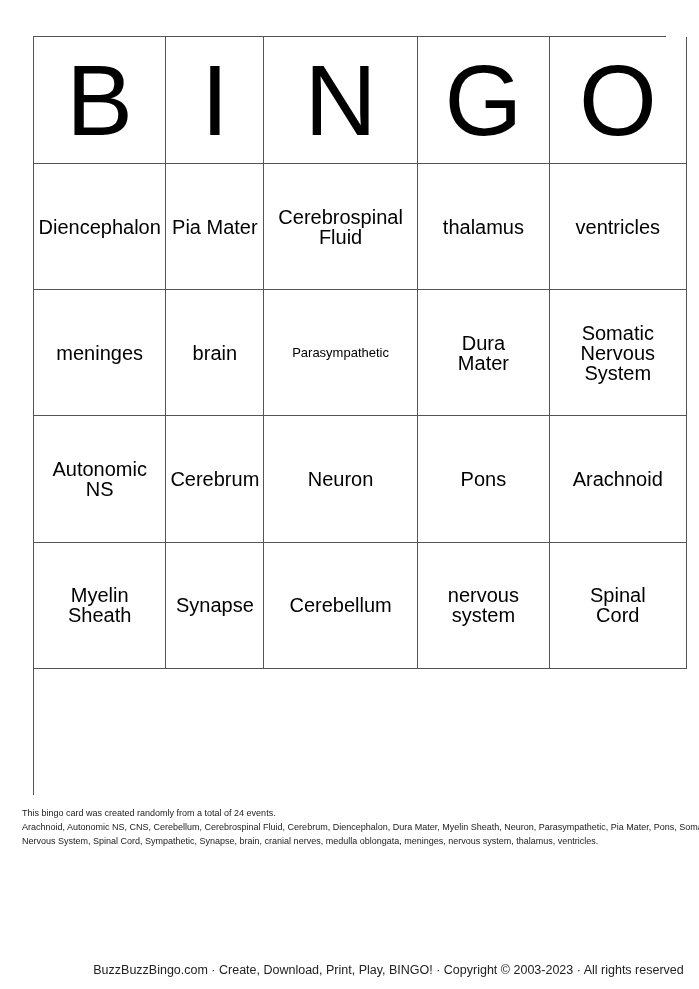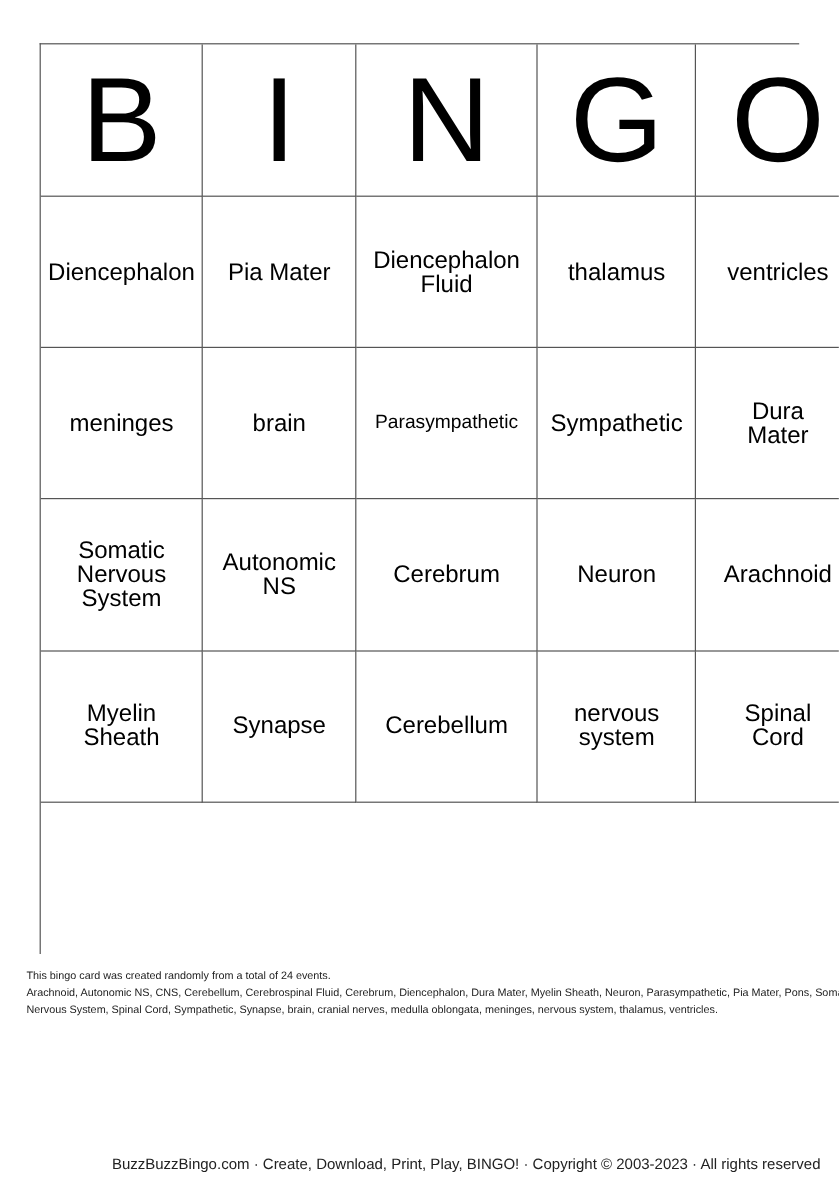--- a/index.html
+++ b/index.html
@@ -2,52 +2,52 @@
 <html><head>
 <meta charset="utf-8">
 <style>
   html, body { margin:0; padding:0; background:#ffffff; }
   body { width:699px; height:989px; position:relative; font-family:"Liberation Sans", sans-serif; color:#000; overflow:hidden; }
   .grid { position:absolute; left:33px; top:36px; width:633px; height:759px; display:grid;
           grid-template-columns:repeat(5, 1fr); grid-template-rows:127px repeat(5, 1fr);
           border-top:1px solid #555; border-left:1px solid #555; box-sizing:border-box; }
   .cell { border-right:1px solid #555; border-bottom:1px solid #555; display:flex; align-items:center;
           justify-content:center; text-align:center; font-size:20px; line-height:20px; padding:0 4px; }
-  .cell.small { font-size:16px; }
+  .cell.small { font-size:13px; }
   .hdr { font-size:100px; line-height:100px; }
   .note { position:absolute; left:22px; top:806px; font-size:9px; line-height:14px; color:#222; width:690px; }
   .footer { position:absolute; left:0; top:963px; width:699px; text-align:center; font-size:12.5px; color:#222;padding-left:39px; }
 </style>
 </head>
 <body>
 
 <div class="grid">
   <div class="cell hdr">B</div>
   <div class="cell hdr">I</div>
   <div class="cell hdr">N</div>
   <div class="cell hdr">G</div>
   <div class="cell hdr">O</div>
 
   <div class="cell">Diencephalon</div>
   <div class="cell">Pia Mater</div>
-  <div class="cell" style="padding:0 14px">Diencephalon Fluid</div>
+  <div class="cell" style="padding:0 14px">Cerebrospinal Fluid</div>
   <div class="cell">thalamus</div>
 
   <div class="cell">ventricles</div>
   <div class="cell">meninges</div>
   <div class="cell">brain</div>
   <div class="cell small">Parasympathetic</div>
 
-  <div class="cell">Sympathetic</div>
   <div class="cell" style="padding:0 36px">Dura Mater</div>
   <div class="cell" style="padding:0 30px">Somatic Nervous System</div>
   <div class="cell" style="padding:0 16px">Autonomic NS</div>
 
   <div class="cell">Cerebrum</div>
   <div class="cell">Neuron</div>
+  <div class="cell">Pons</div>
   <div class="cell">Arachnoid</div>
 
   <div class="cell" style="padding:0 34px">Myelin Sheath</div>
   <div class="cell">Synapse</div>
   <div class="cell">Cerebellum</div>
   <div class="cell" style="padding:0 30px">nervous system</div>
   <div class="cell" style="padding:0 40px">Spinal Cord</div>
 </div>
 
 <div class="note">

